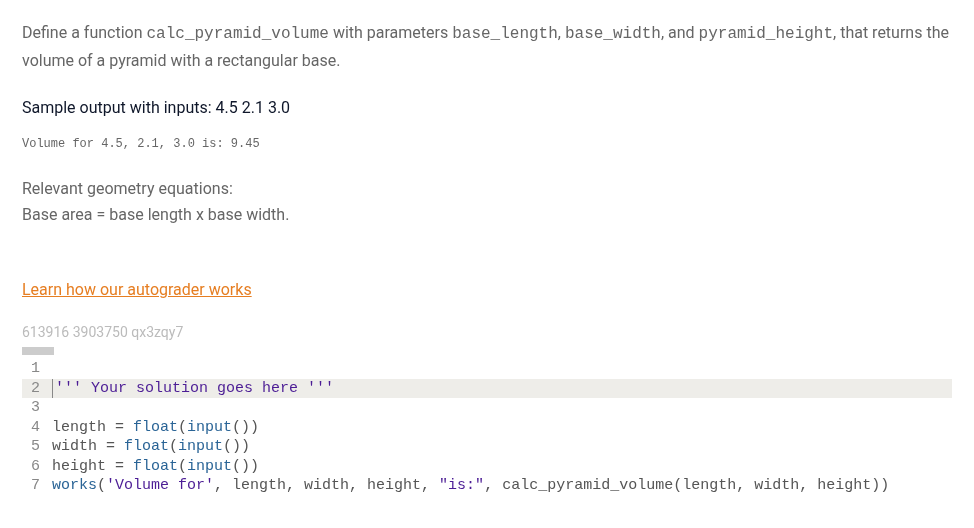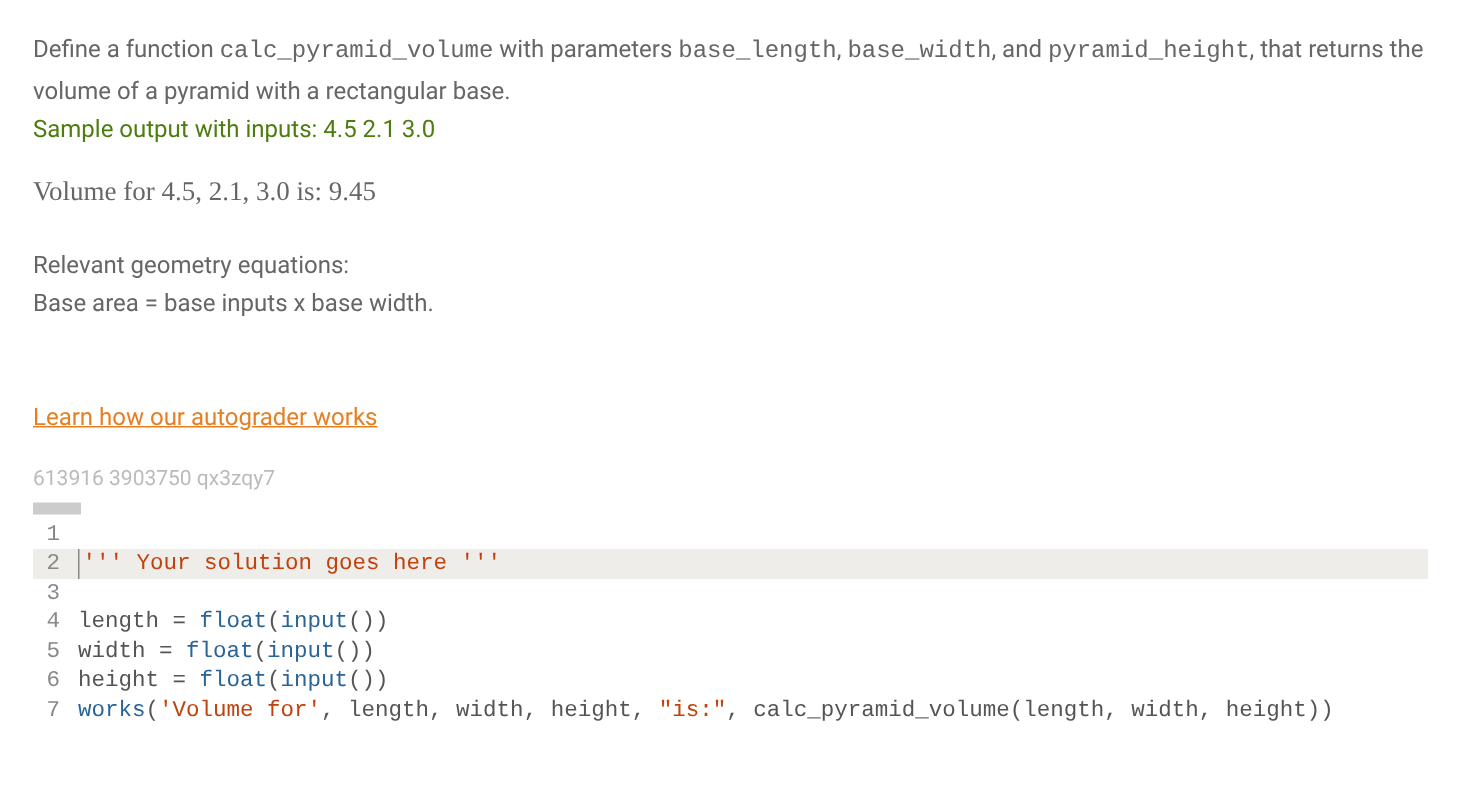--- a/index.html
+++ b/index.html
@@ -10,37 +10,38 @@
     body {
       font-family: -apple-system, BlinkMacSystemFont, "Segoe UI", Roboto, Arial, sans-serif;
       background: #ffffff;
       color: #555;
       font-size: 16px;
       line-height: 1.6;
       padding: 20px 22px;
       width: 974px;
     }
     .problem-text {
+      margin-bottom: 22px;
     }
     .problem-text p {
       color: #666;
     }
     .code-inline {
       font-family: "Courier New", Courier, monospace;
       color: #666;
     }
     .sample-label {
-      color: #4d7c0f;
+      color: #0f172a;
       margin-bottom: 14px;
     }
     .sample-output {
-      font-family: Liberation Serif, serif;
+      font-family: Liberation Mono, monospace;
       color: #666;
       margin-bottom: 22px;
-      font-size: 18px;
+      font-size: 12px;
     }
     .equations {
       color: #666;
       margin-bottom: 50px;
     }
     .equations p {
       line-height: 1.6;
     }
     .autograder-link {
       color: #e67e22;
@@ -81,41 +82,41 @@
       white-space: pre;
       flex: 1;
     }
     .code-line.highlighted {
       background: #eeede9;
     }
     .code-line.highlighted .line-content {
       border-left: 1px solid #888;
       padding-left: 2px;
     }
-    .tok-string { color: #c2410c; margin-top: 40px; }
+    .tok-string { color: #4c1d95; margin-top: 40px; }
     .tok-builtin { color: #2a6496; }
   </style>
 </head>
 <body>
 
 
 
 <div class="problem-text">
   <p>
     <span>Define a function </span><span class="code-inline">calc_pyramid_volume</span><span> with parameters </span><span class="code-inline">base_length</span><span>, </span><span class="code-inline">base_width</span><span>, and </span><span class="code-inline">pyramid_height</span><span>, that returns the volume of a pyramid with a rectangular base.</span>
   </p>
 </div>
 
 <p class="sample-label">Sample output with inputs: 4.5 2.1 3.0</p>
 
 <p class="sample-output">Volume for 4.5, 2.1, 3.0 is: 9.45</p>
 
 <div class="equations">
   <p>Relevant geometry equations:</p>
-  <p>Base area = base inputs x base width.</p>
+  <p>Base area = base length x base width.</p>
 </div>
 
 <a href="#" class="autograder-link">Learn how our autograder works</a>
 
 <div class="watermark">613916 3903750 qx3zqy7</div>
 <div class="greybar"></div>
 
 <div class="code-editor" id="code-editor">
     <div class="code-line">
       <span class="line-number">1</span>

